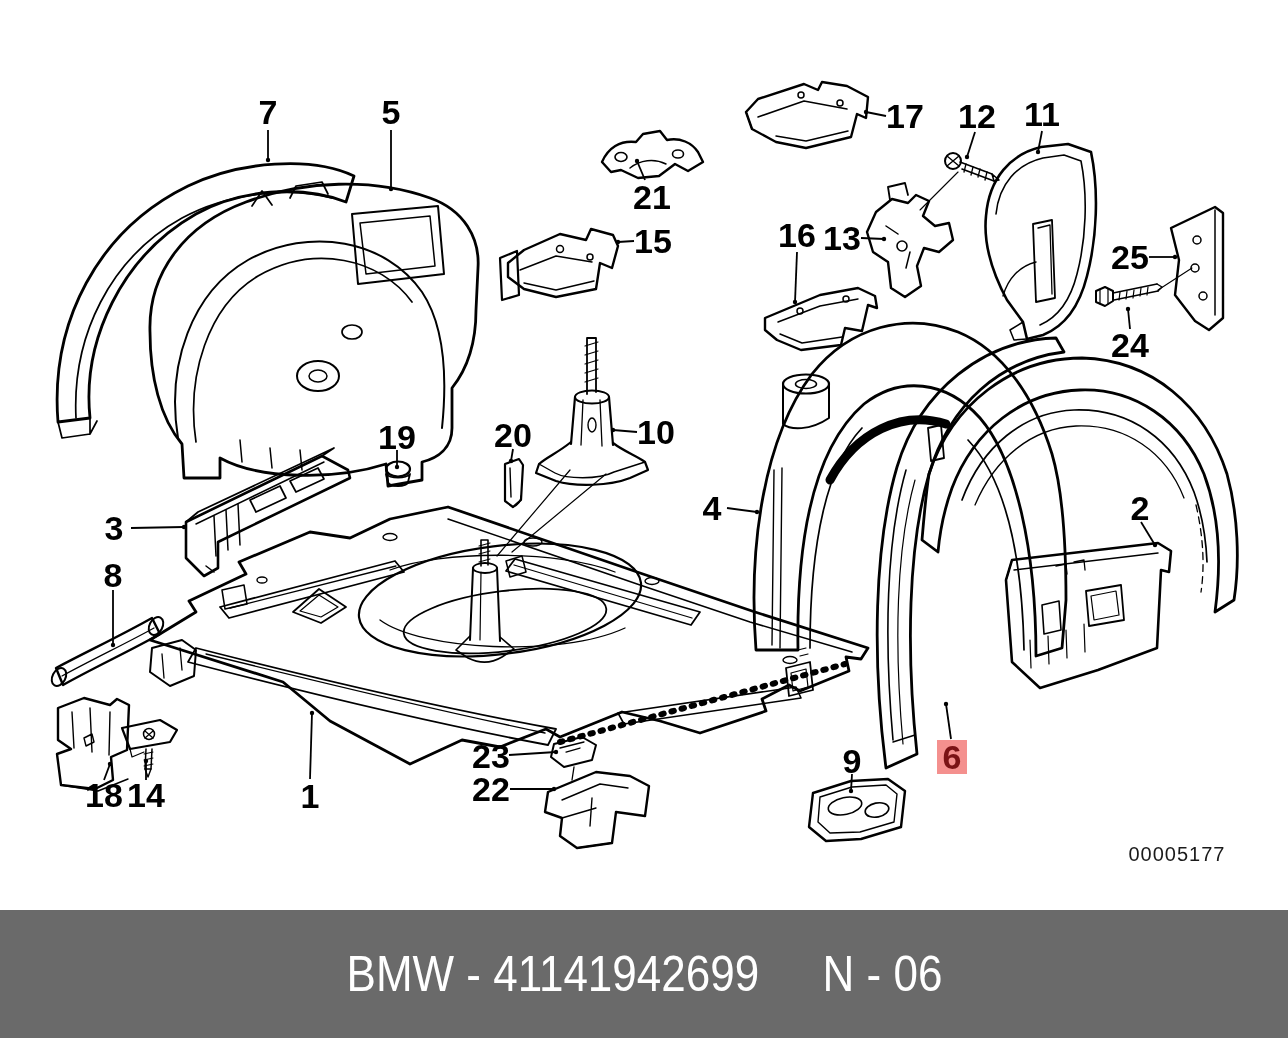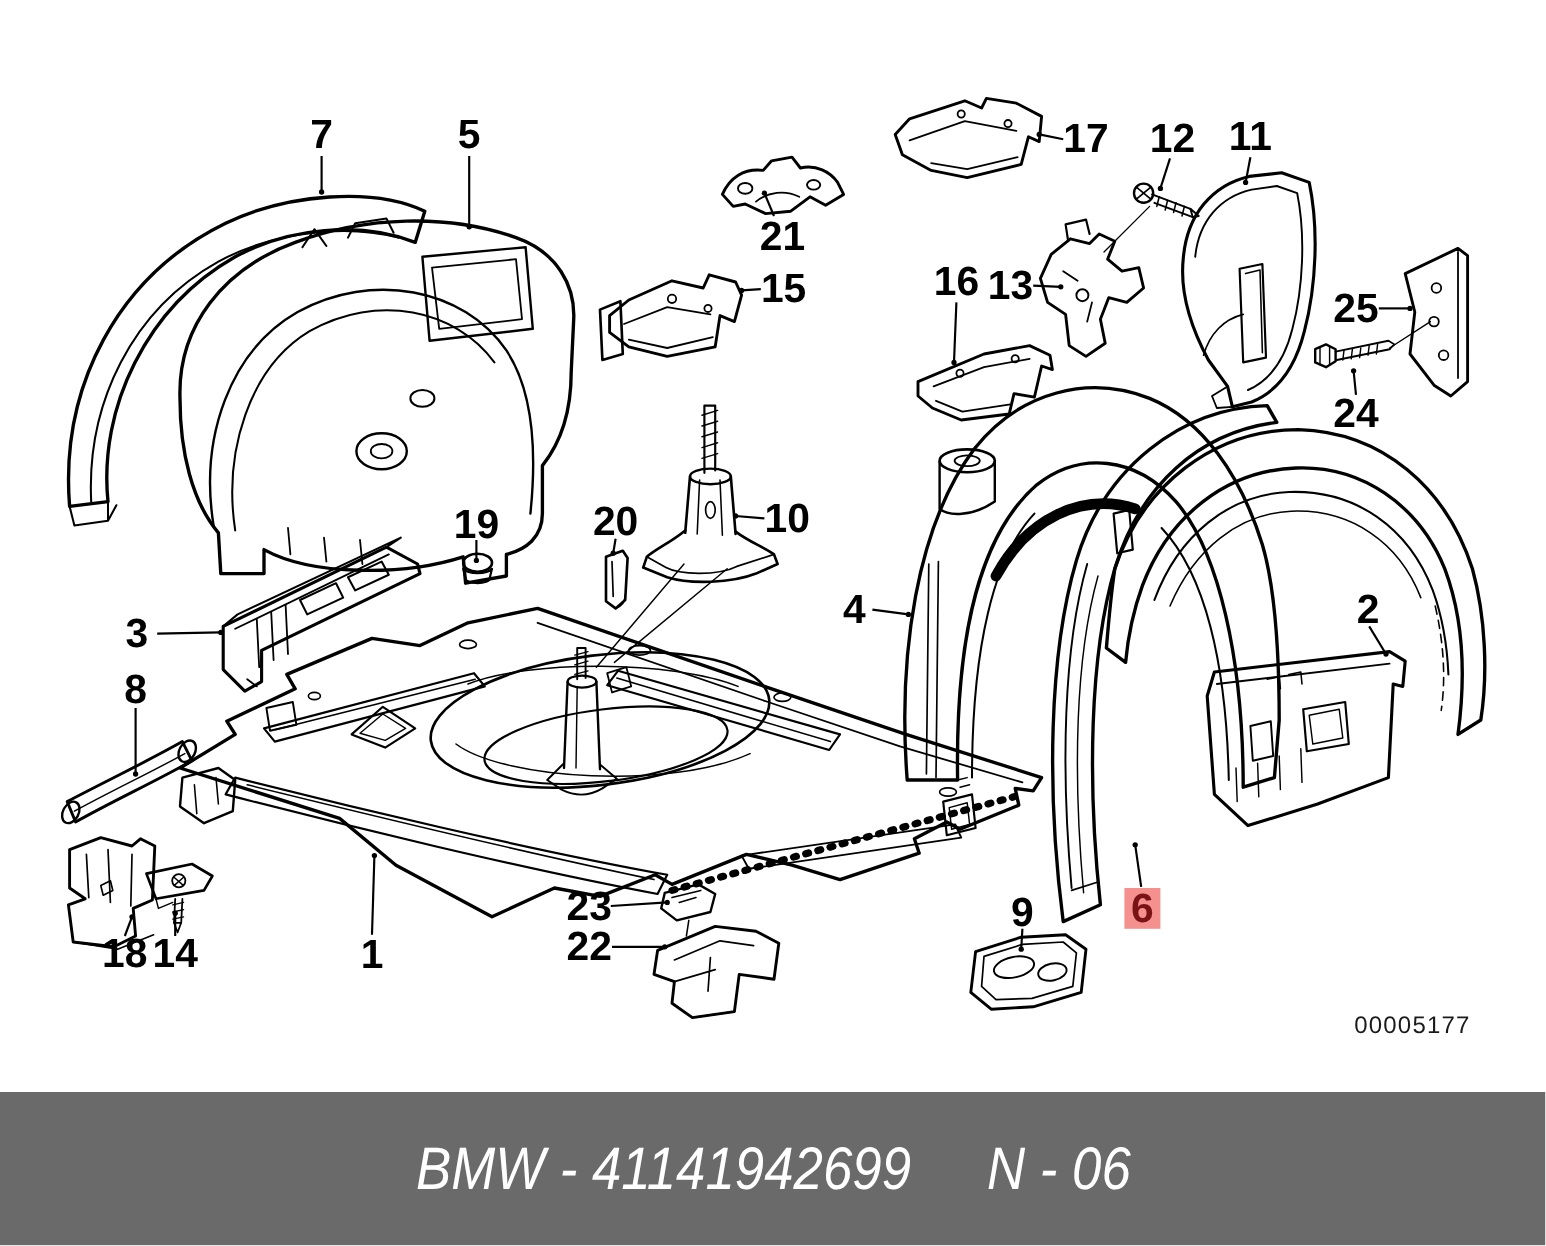--- a/index.html
+++ b/index.html
@@ -389,19 +389,19 @@
             <circle cx="946" cy="704" r="2.2" fill="#000000"></circle>
             <rect x="937" y="740" width="30" height="34" fill="#f4908e"></rect>
             <text x="952" y="757" text-anchor="middle" dominant-baseline="central" font-family="Liberation Sans, sans-serif" font-size="34" font-weight="bold" fill="#7a1315">6</text>
           </g>
         </g>
 
       <text x="1177" y="861" text-anchor="middle" font-family="Liberation Sans, sans-serif" font-size="20" letter-spacing="1" fill="#1a1a1a">00005177</text>
     </svg>
   </div>
 
-  <div class="footer" style="background: rgb(106, 106, 106); color: rgb(255, 255, 255); font-style: italic;">
+  <div class="footer" style="background: rgb(106, 106, 106); color: rgb(255, 255, 255);">
     <div class="footer-text">
       <span>BMW - 41141942699</span>
       <span>N - 06</span>
     </div>
   </div>
 </div>
 
 </body></html>

